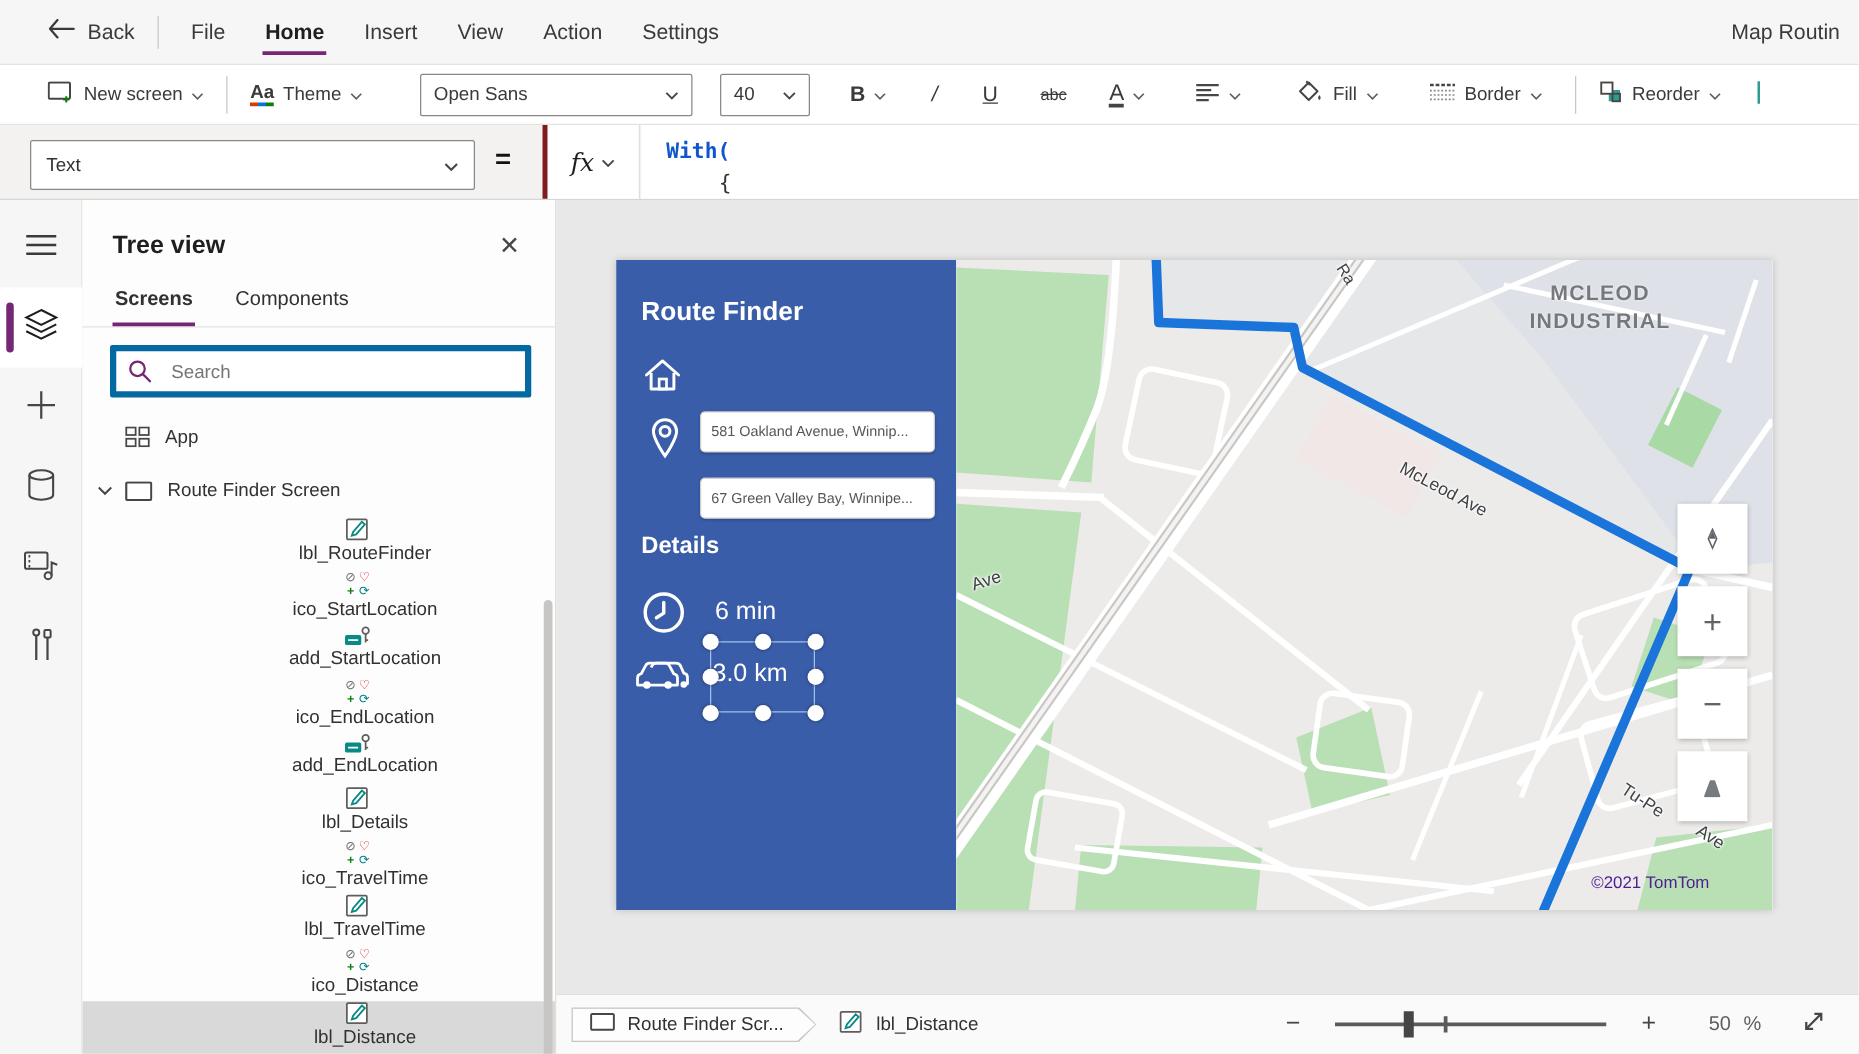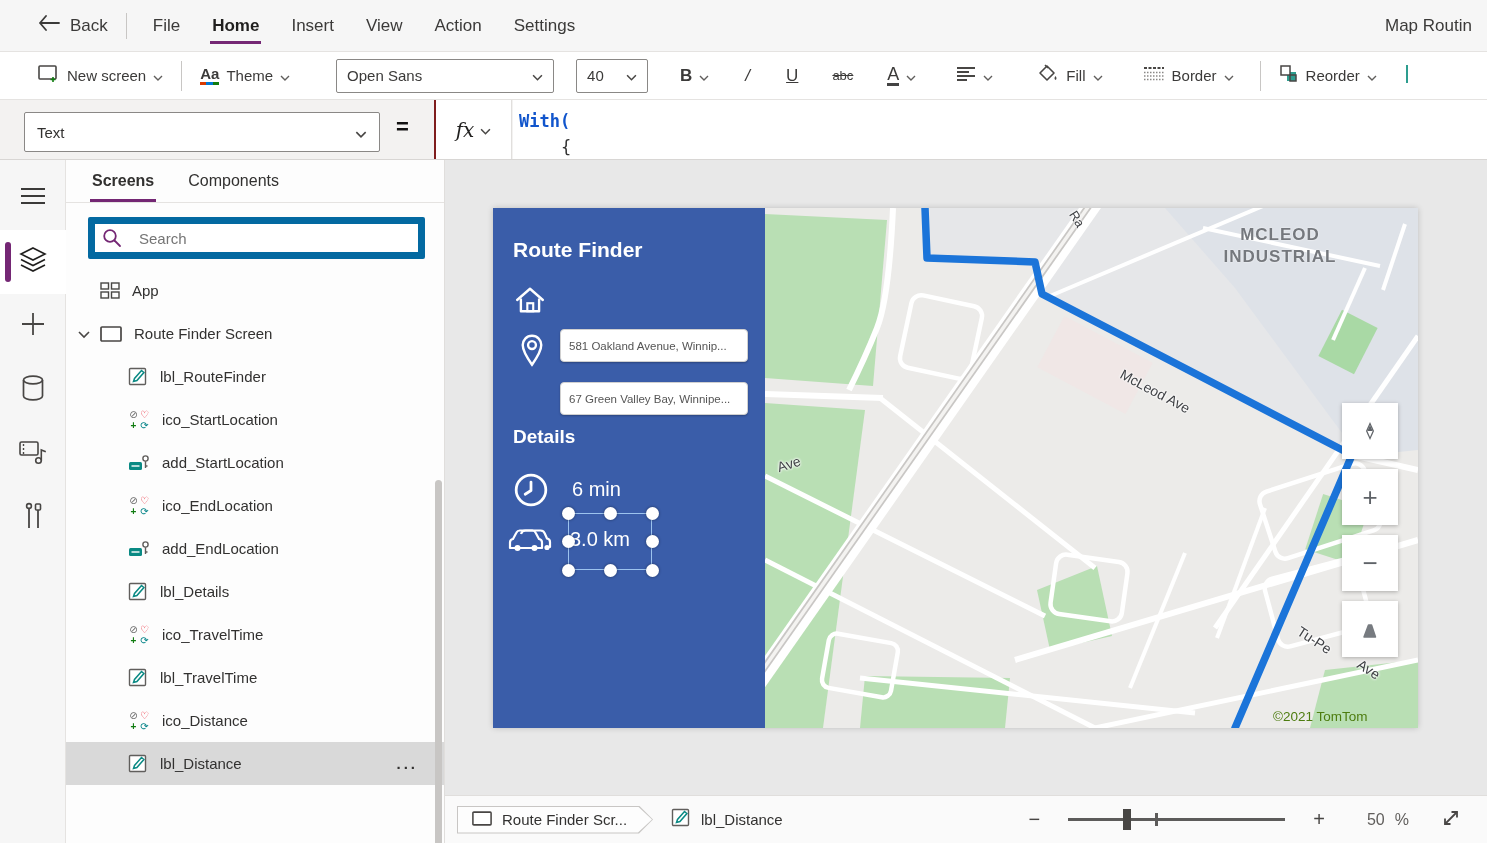--- a/index.html
+++ b/index.html
@@ -26,50 +26,50 @@
   .glyph-i { font-style:italic; font-size:17px; }
   .glyph-u { text-decoration:underline; font-size:17px; }
   .glyph-s { text-decoration:line-through; font-size:13px; }
   .glyph-a { font-size:18px; border-bottom:3px solid #444; line-height:1; }
   .theme-aa { font-size:15px; font-weight:bold; line-height:1; background:linear-gradient(90deg,#d83b01 33%,#0078d4 33% 66%,#107c10 66%) bottom/100% 3px no-repeat; padding-bottom:4px; }
 
   
   .formulabar { position:absolute; left:0; top:100px; width:1487px; height:60px; background:#f3f2f1; border-bottom:1px solid #d8d6d4; display:flex; align-items:stretch; }
   .prop-select { position:absolute; left:24px; top:12px; width:356px; height:40px; background:#fff; border:1px solid #8a8886; border-radius:2px; display:flex; align-items:center; justify-content:space-between; padding:0 12px; font-size:15px; color:#323130; cursor:pointer; }
   .equals { position:absolute; left:396px; top:14px; font-size:22px; font-weight:bold; color:#111; }
-  .fx-cell { position:absolute; left:434px; top:0; width:78px; height:59px; background:#fff; border-left:2px solid #7f1d1d; border-right:1px solid #e1dfdd; display:flex; align-items:center; justify-content:center; gap:6px; cursor:pointer; }
+  .fx-cell { position:absolute; left:434px; top:0; width:78px; height:59px; background:#fff; border-left:4px solid #7f1d1d; border-right:1px solid #e1dfdd; display:flex; align-items:center; justify-content:center; gap:6px; cursor:pointer; }
   .fx-label { font-family:"DejaVu Serif",serif; font-style:italic; font-size:20px; color:#201f1e; }
-  .formula-area { position:absolute; left:513px; top:0; right:0; height:59px; background:#fff; overflow:hidden; font-family:"DejaVu Sans Mono","Liberation Mono",monospace; font-size:17px; padding:8px 0 0 6px; line-height:26px; }
+  .formula-area { position:absolute; left:513px; top:0; right:0; height:59px; background:#fff; overflow:hidden; font-family:"DejaVu Sans Mono","Liberation Mono",monospace; font-size:17px; padding:8px 0 0 20px; line-height:26px; }
   .fx-line1 { color:#1155cc; font-weight:bold; }
   .fx-line2 { color:#333; padding-left:42px; }
 
   
   .rail { position:absolute; left:0; top:160px; width:66px; bottom:0; background:#f6f6f6; border-right:1px solid #e5e3e1; }
   .rail-item { position:relative; width:66px; height:64px; display:flex; align-items:center; justify-content:center; cursor:pointer; }
   .rail-item.selected { background:#fff; }
   .rail-item.selected::before { content:""; position:absolute; left:5px; top:12px; bottom:12px; width:6px; border-radius:3px; background:#742774; }
 
   
   .treepanel { position:absolute; left:66px; top:160px; width:379px; bottom:0; background:#fdfdfd; border-right:1px solid #e0dedc; }
   .tp-header { display:flex; align-items:center; justify-content:space-between; padding:22px 22px 8px 24px; }
   .tp-title { font-size:20px; font-weight:bold; color:#201f1e; }
   .tp-close { font-size:20px; color:#484644; cursor:pointer; padding:2px 6px; }
   .tp-tabs { display:flex; gap:8px; padding:6px 0 0 24px; border-bottom:1px solid #e5e3e1; }
   .tp-tab { position:relative; font-size:16px; padding:6px 2px 12px 2px; margin-right:22px; color:#323130; cursor:pointer; }
   .tp-tab.active { font-weight:bold; }
   .tp-tab.active::after { content:""; position:absolute; left:0; right:0; bottom:0; height:3px; background:#742774; }
   .tp-search { position:relative; margin:14px 20px 10px 22px; }
-  .tp-search input { width:337px; height:42px; border:7px solid #0369a1; border-radius:2px; font-size:15px; padding:0 10px 0 44px; color:#323130; background:#fff; outline:none; font-family:inherit; }
+  .tp-search input { width:337px; height:42px; border:5px solid #0369a1; border-radius:2px; font-size:15px; padding:0 10px 0 44px; color:#323130; background:#fff; outline:none; font-family:inherit; }
   .tp-search .mag { position:absolute; left:14px; top:11px; }
   .tree { position:relative; }
   .tree-row { display:flex; align-items:center; height:43px; font-size:15px; color:#323130; cursor:pointer; }
   .tree-row .t-label { margin-left:12px; }
   .tree-row.depth0 { padding-left:34px;text-align:center; }
   .tree-row.screenrow { padding-left:12px; }
-  .tree-row.depth1 { padding-left:62px; }
+  .tree-row.depth1 { padding-left:62px;flex-direction:column; }
   .tree-row.selected { background:#d9d9d9; }
   .t-ellipsis { margin-left:auto; margin-right:26px; font-size:15px; font-weight:bold; letter-spacing:3px; color:#323130; }
   .icon-cluster { width:22px; height:22px; display:grid; grid-template-columns:11px 11px; grid-template-rows:11px 11px; font-size:10px; line-height:11px; text-align:center; flex:none; }
   .ic-no { color:#6b6b6b; } .ic-heart { color:#e81123; } .ic-plus { color:#107c10; font-weight:bold; } .ic-sync { color:#038387; }
   .t-icon { flex:none; display:flex; align-items:center; }
   .tp-scroll { position:absolute; right:2px; top:320px; width:7px; height:440px; background:#c8c6c4; border-radius:4px; }
   .tree-chev { margin-right:10px; }
 
   
   .mainarea { position:absolute; left:445px; top:160px; right:0; bottom:0; background:#e8e8e8; }
@@ -84,21 +84,21 @@
 
   
   .sel-rect { position:absolute; left:75px; top:305px; width:84px; height:57px; border:1px solid #9cc3ee; }
   .handle { position:absolute; width:13px; height:13px; border-radius:50%; background:#fff; box-shadow:0 0 3px rgba(0,0,0,.45); }
 
   
   .map { position:absolute; left:272px; top:0; width:653px; height:520px; overflow:hidden; background:#ecebe9; }
   .map svg.roads { position:absolute; left:0; top:0; }
   .maplabel { position:absolute; color:#3f4145; text-shadow:0 0 3px #fff,0 0 3px #fff,0 0 2px #fff; font-size:14px; white-space:nowrap; }
   .arealabel { position:absolute; left:430px; top:16px; width:170px; text-align:center; font-size:17px; font-weight:bold; color:#75787d; letter-spacing:1px; line-height:22px; text-shadow:0 0 2px #fff; }
-  .attribution { position:absolute; left:508px; top:490px; font-size:13.5px; color:#4d7c0f;margin-top:11px; }
+  .attribution { position:absolute; left:508px; top:490px; font-size:13.5px; color:#4c1d95; }
   .mapctrl { position:absolute; left:577px; width:56px; height:56px; background:#fff; box-shadow:0 1px 4px rgba(0,0,0,.28); display:flex; align-items:center; justify-content:center; cursor:pointer; color:#5f6368; font-size:26px; }
 
   
   .statusbar { position:absolute; left:0; right:0; bottom:0; height:48px; background:#fafafa; border-top:1px solid #e0dedc; display:flex; align-items:center; }
   .crumbwrap { position:relative; height:28px; width:196px; margin-left:12px; }
   .crumb-outer { position:absolute; inset:0; background:#c8c6c4; clip-path:polygon(0 0,calc(100% - 14px) 0,100% 50%,calc(100% - 14px) 100%,0 100%); }
   .crumb-inner { position:absolute; inset:1px; background:#fdfdfd; clip-path:polygon(0 0,calc(100% - 14px) 0,100% 50%,calc(100% - 14px) 100%,0 100%); display:flex; align-items:center; gap:10px; padding:0 24px 0 14px; font-size:15px; color:#323130; white-space:nowrap; overflow:hidden; }
   .crumb2 { display:flex; align-items:center; gap:10px; margin-left:18px; font-size:15px; color:#323130; cursor:pointer; }
   .zoomctrls { margin-left:auto; display:flex; align-items:center; gap:0; padding-right:26px; }
   .zc-minus,.zc-plus { font-size:20px; color:#484644; padding:0 14px; cursor:pointer; }
@@ -288,20 +288,24 @@
       <span><svg width="24" height="28" viewBox="0 0 24 28">
             <circle cx="8" cy="4" r="2.4" fill="none" stroke="#484644" stroke-width="1.6"></circle>
             <path d="M8 6.5 V26" stroke="#484644" stroke-width="1.8"></path>
             <rect x="14.5" y="2" width="5" height="6" rx="1" fill="none" stroke="#484644" stroke-width="1.6"></rect>
             <path d="M17 8 V26" stroke="#484644" stroke-width="1.8"></path>
           </svg></span>
     </div>
   </div>
 
   <div class="treepanel">
+    <div class="tp-header">
+      <span class="tp-title">Tree view</span>
+      <span class="tp-close">✕</span>
+    </div>
     <div class="tp-tabs">
       <div class="tp-tab active">Screens</div>
       <div class="tp-tab">Components</div>
     </div>
     <div class="tp-search">
       <span class="mag"><svg width="20" height="20" viewBox="0 0 20 20">
             <circle cx="8" cy="8" r="5.8" fill="none" stroke="#742774" stroke-width="1.8"></circle>
             <path d="M12.5 12.5 L18 18" stroke="#742774" stroke-width="1.8" stroke-linecap="round"></path>
           </svg></span>
       <input placeholder="Search" style="">

